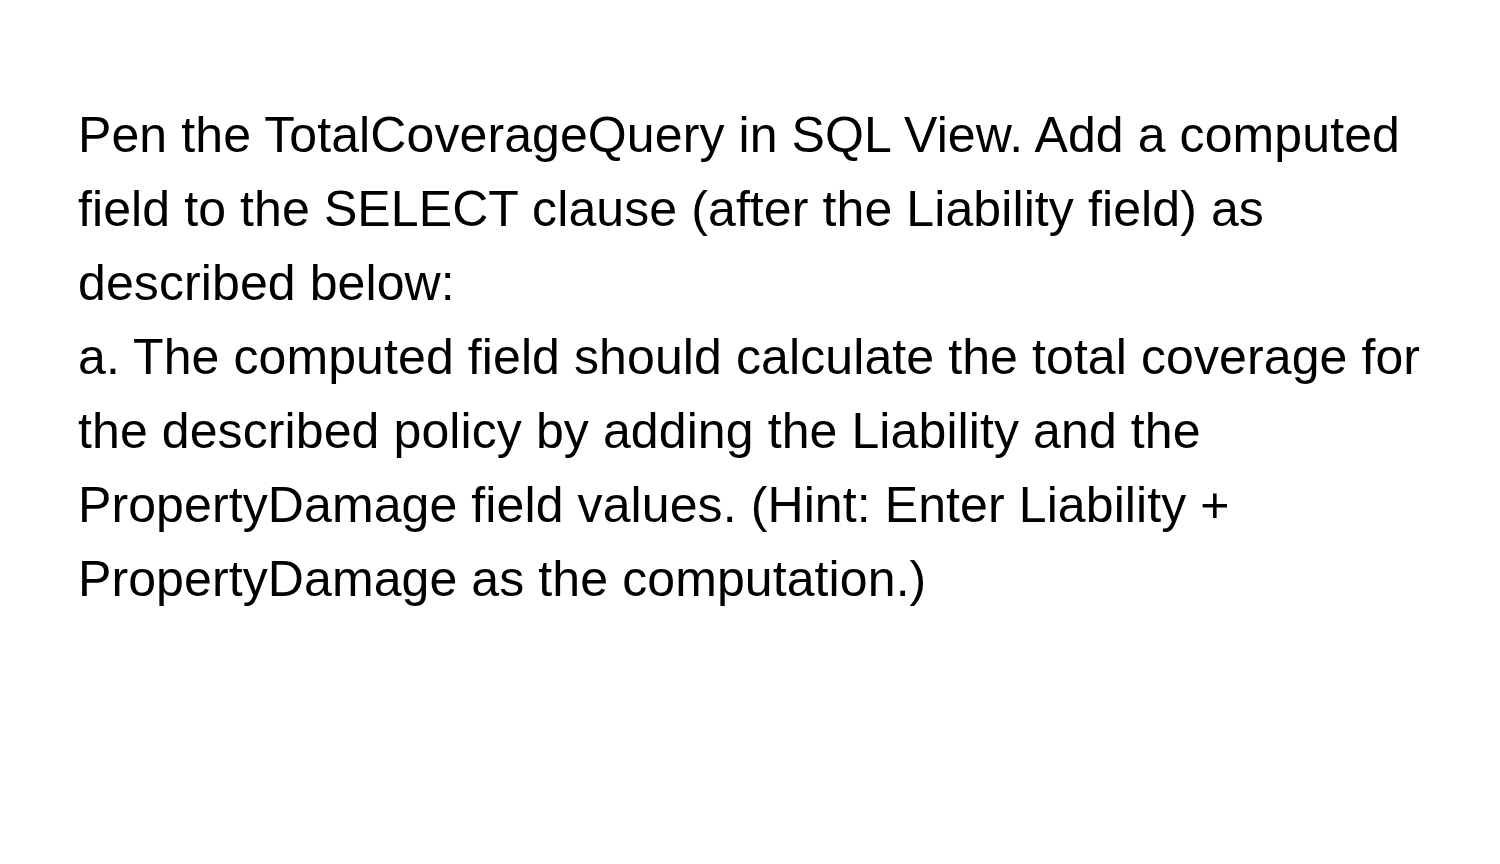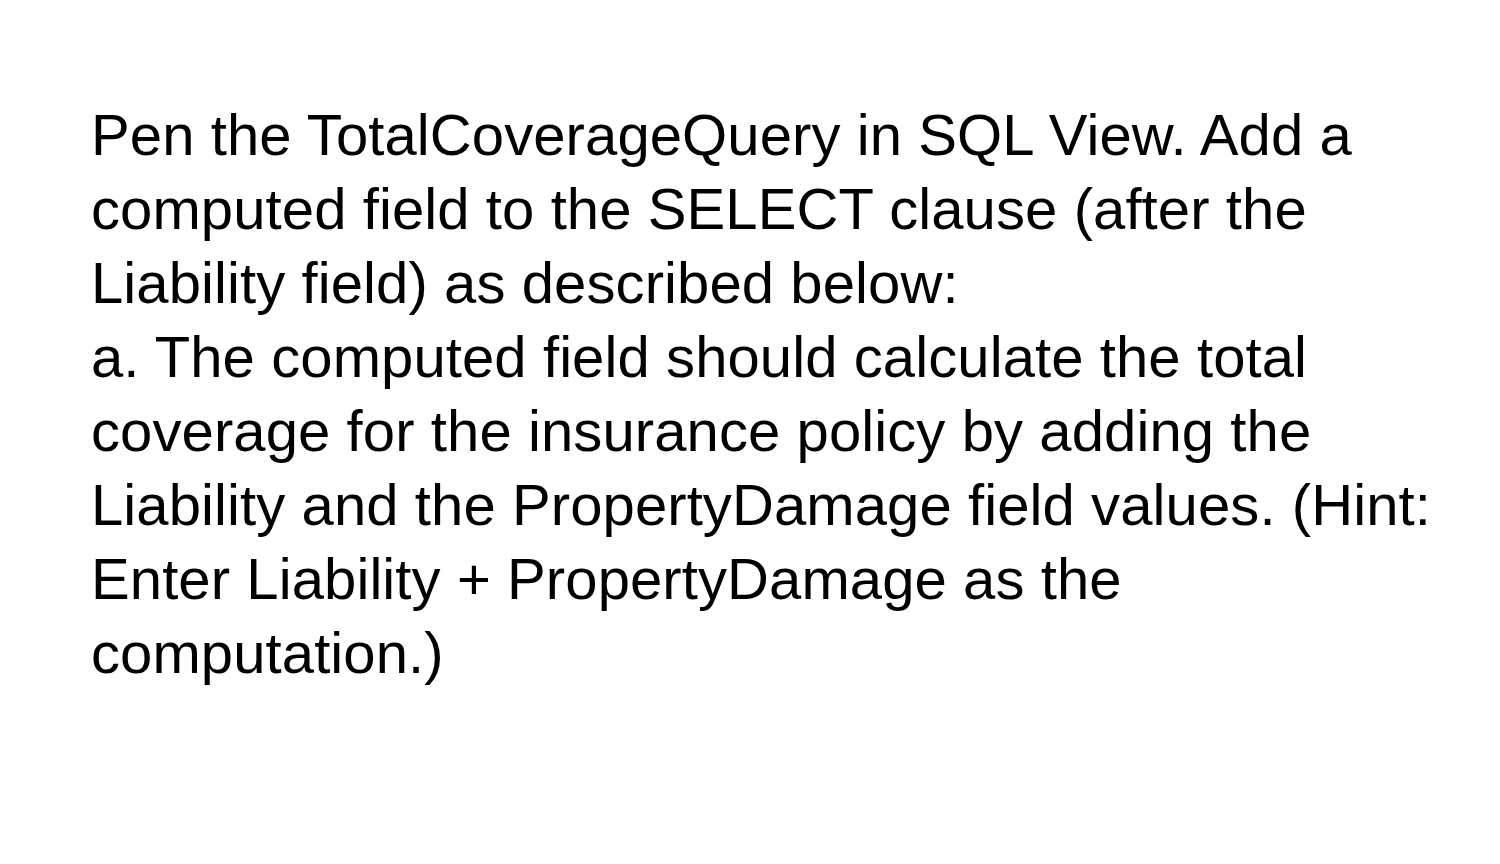--- a/index.html
+++ b/index.html
@@ -14,26 +14,25 @@
     font-family: -apple-system, BlinkMacSystemFont, "Segoe UI", Helvetica, Arial, sans-serif;
     color: #000000;
     overflow: hidden;
   }
   .content {
     padding-top: 98px;
     padding-left: 78px;
     padding-right: 60px;
   }
   .para {
-    font-size: 58px;
+    font-size: 50px;
     line-height: 74px;
     font-weight: 400;
     letter-spacing: 0.1px;
-    margin-left: 13px;
   }
 </style>
 </head>
 <body>
 
 <div class="content">
   <p class="para">Pen the TotalCoverageQuery in SQL View. Add a computed field to the SELECT clause (after the Liability field) as described below:</p>
-  <p class="para">a. The computed field should calculate the total coverage for the insurance policy by adding the Liability and the PropertyDamage field values. (Hint: Enter Liability + PropertyDamage as the computation.)</p>
+  <p class="para">a. The computed field should calculate the total coverage for the described policy by adding the Liability and the PropertyDamage field values. (Hint: Enter Liability + PropertyDamage as the computation.)</p>
 </div>
 
 </body></html>

